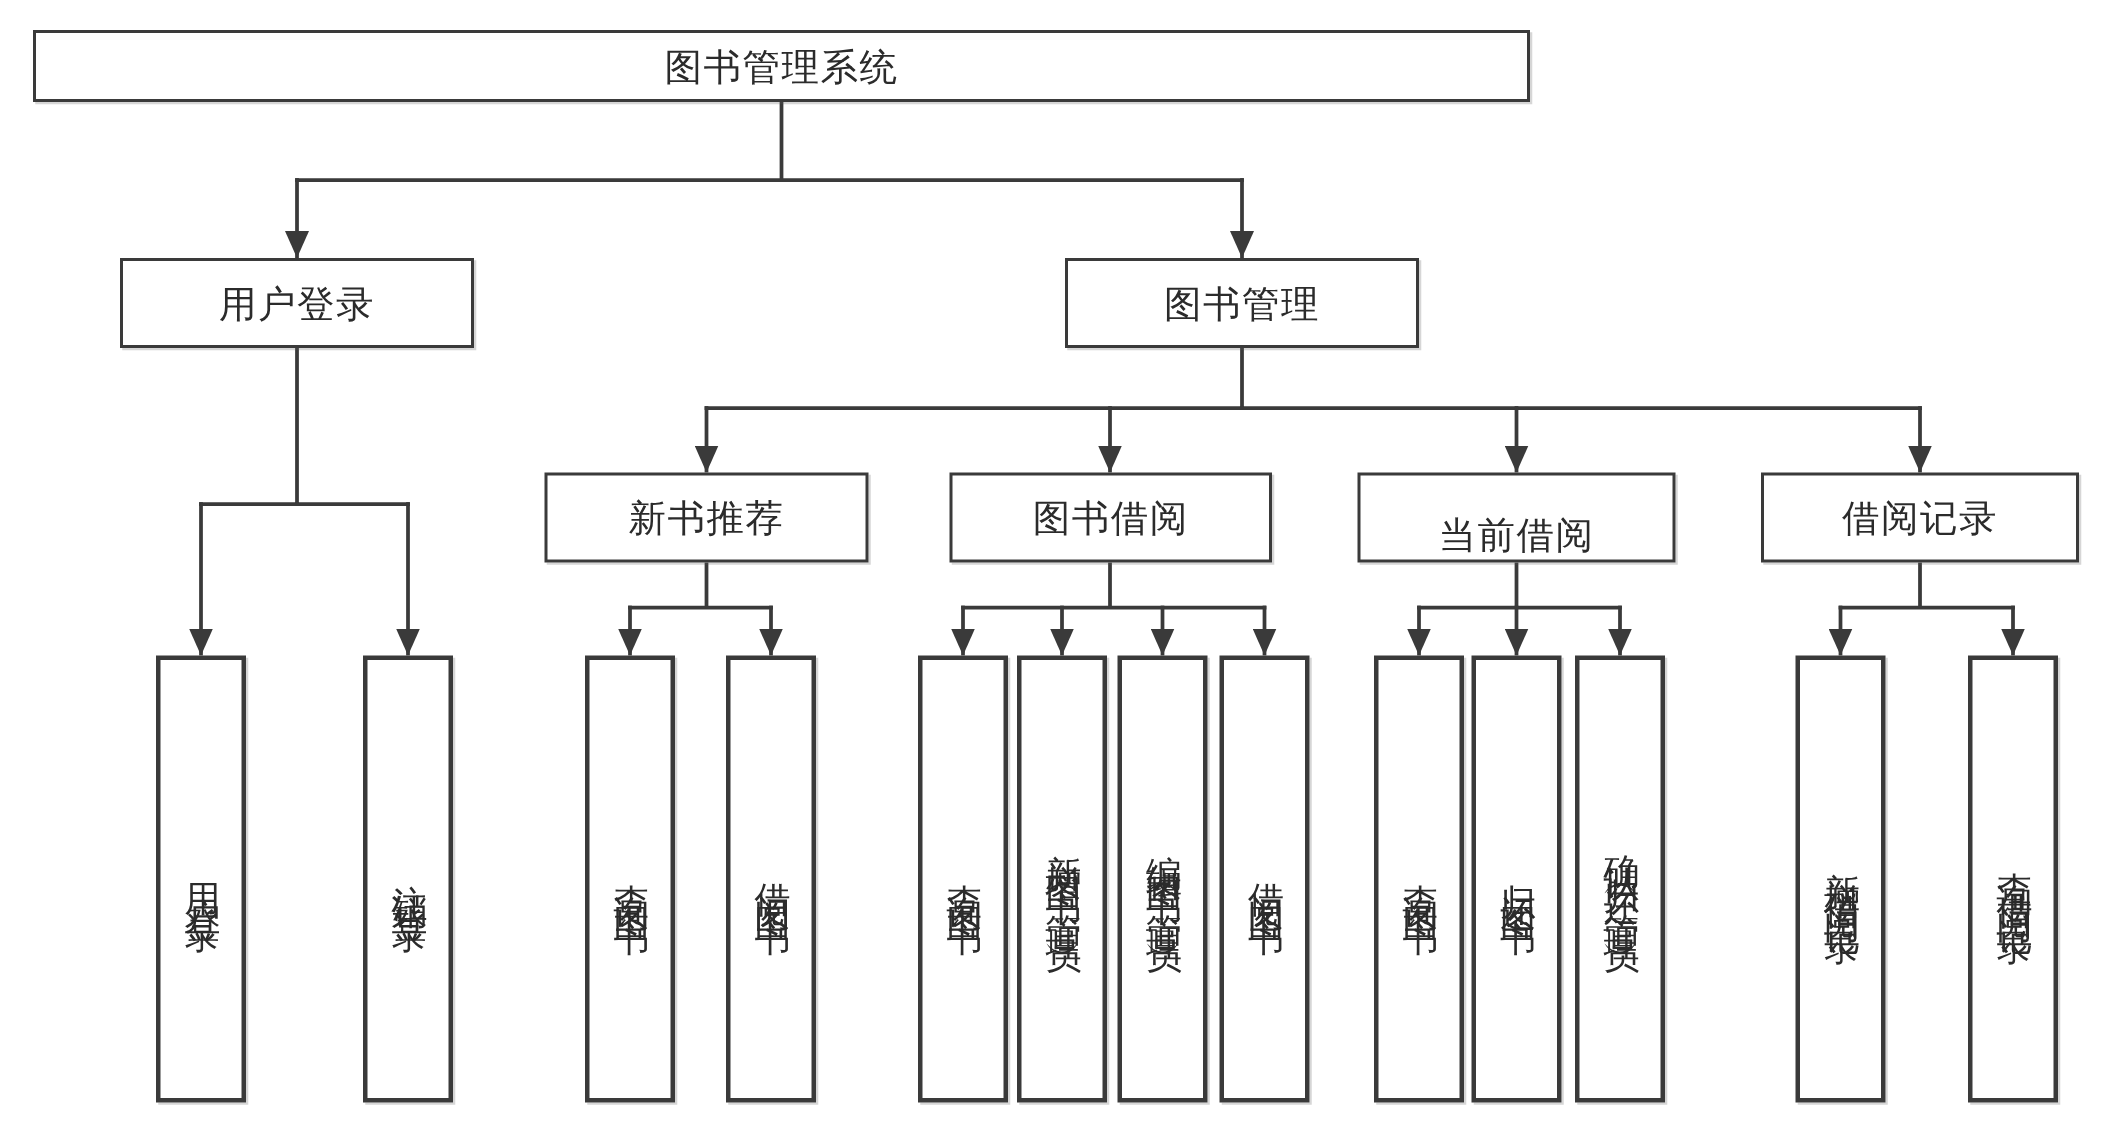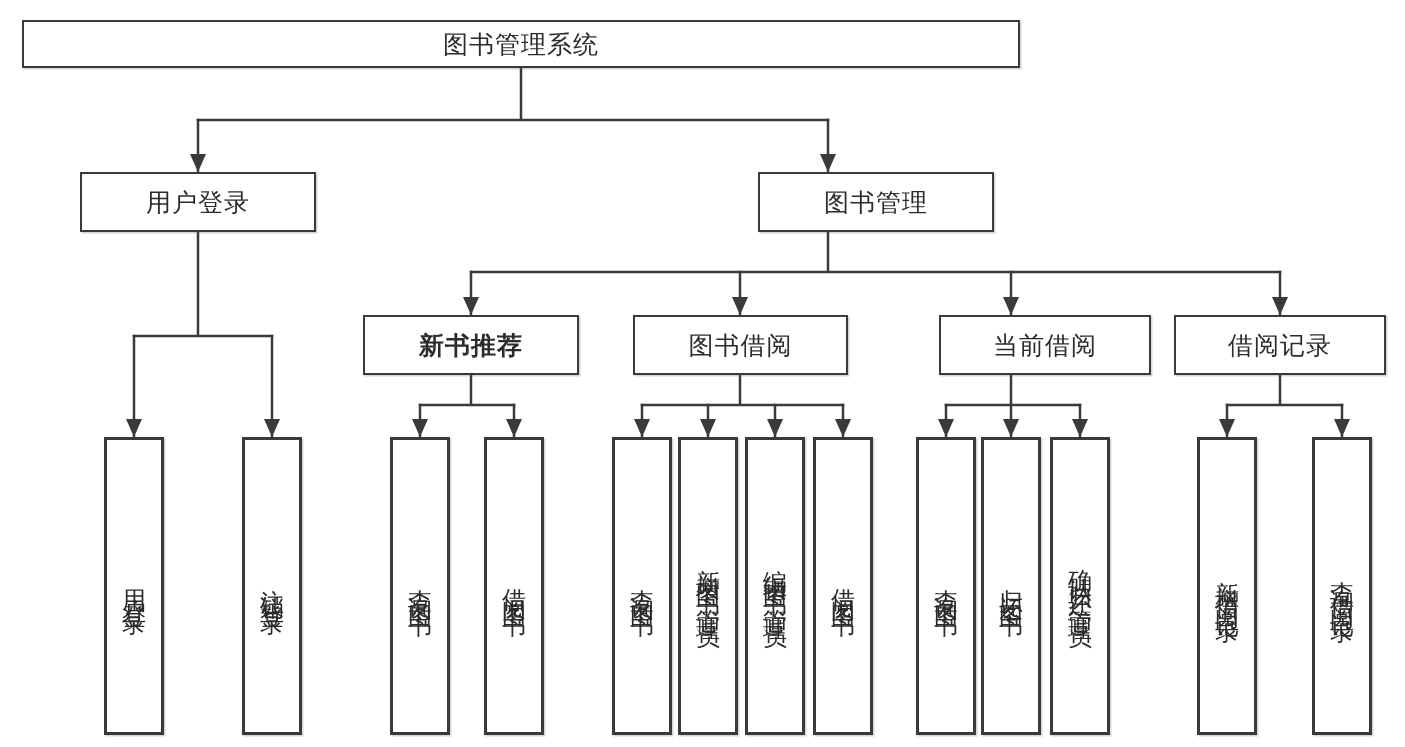--- a/index.html
+++ b/index.html
@@ -16,24 +16,24 @@
   }
   .hlabel{font-size:25px;letter-spacing:1px;white-space:nowrap;color:#2b2b2b;}
   .leaf{border-width:3px;}
   .vlabel{
     writing-mode:vertical-rl;text-orientation:mixed;
     font-size:24px;letter-spacing:8px;line-height:1;color:#2b2b2b;
   }
   
   #root   {left:22px;  top:20px;  width:998px; height:48px;}
   #n-user {left:80px;  top:172px; width:236px; height:60px;}
-  #n-mgmt {left:710px; top:172px; width:236px; height:60px;margin-left:48px;}
-  #n-newbook {left:363px;  top:315px; width:216px; height:60px;font-weight:bold;}
+  #n-mgmt {left:710px; top:172px; width:236px; height:60px;}
+  #n-newbook {left:363px;  top:315px; width:216px; height:60px;}
   #n-borrow  {left:633px;  top:315px; width:215px; height:60px;justify-content:center;}
-  #n-current {left:939px;  top:315px; width:212px; height:60px;}
+  #n-current {left:905px;  top:315px; width:212px; height:60px;align-items:flex-end;}
   #n-records {left:1174px; top:315px; width:212px; height:60px;}
   .leaf{top:437px;width:60px;height:298px;}
   #lf1 {left:104px;} #lf2 {left:242px;}
   #lf3 {left:390px;} #lf4 {left:484px;}
   #lf5 {left:612px;} #lf6 {left:678px;} #lf7 {left:745px;} #lf8 {left:813px;}
   #lf9 {left:916px;} #lf10{left:981px;} #lf11{left:1050px;}
   #lf12{left:1197px;} #lf13{left:1312px;}
   .watermark{
     position:absolute;left:1183px;top:716px;z-index:5;
     font-size:20px;color:rgba(158,158,158,0.95);white-space:nowrap;

